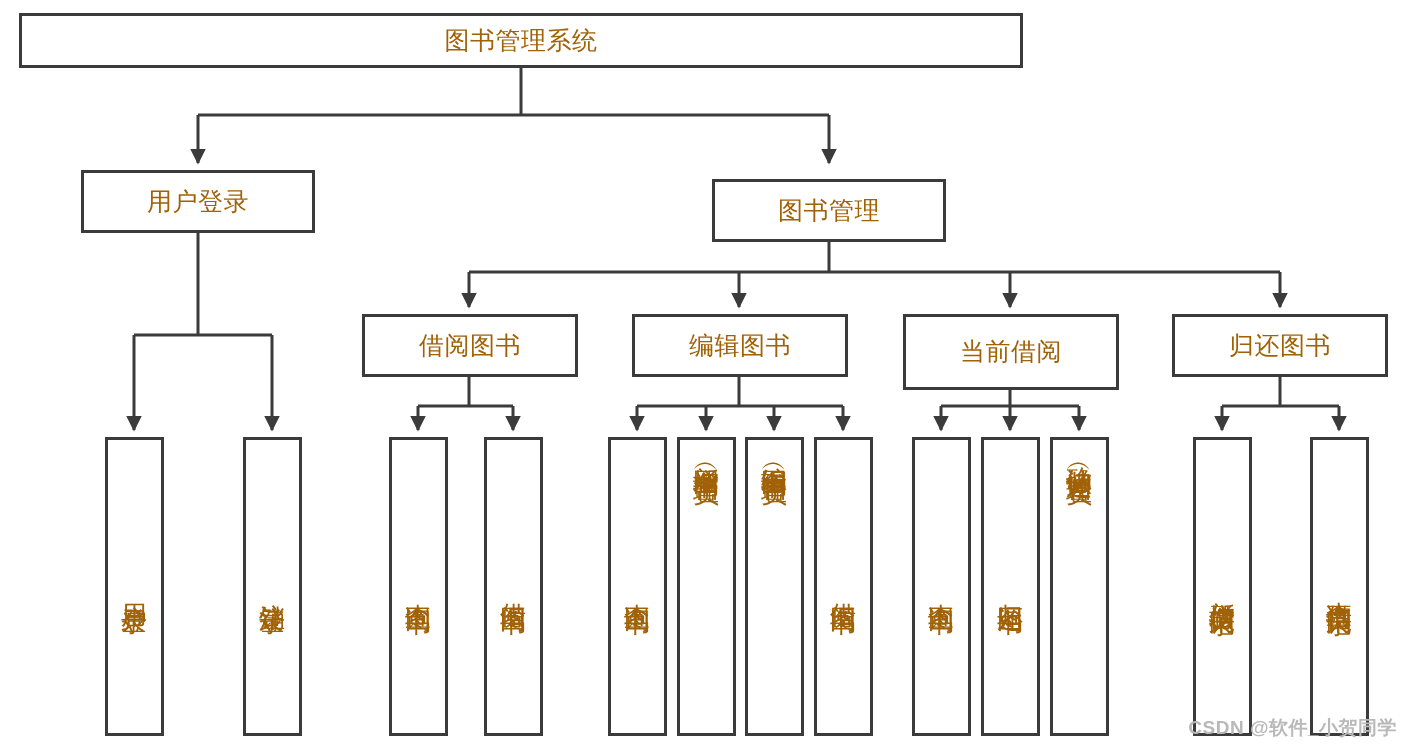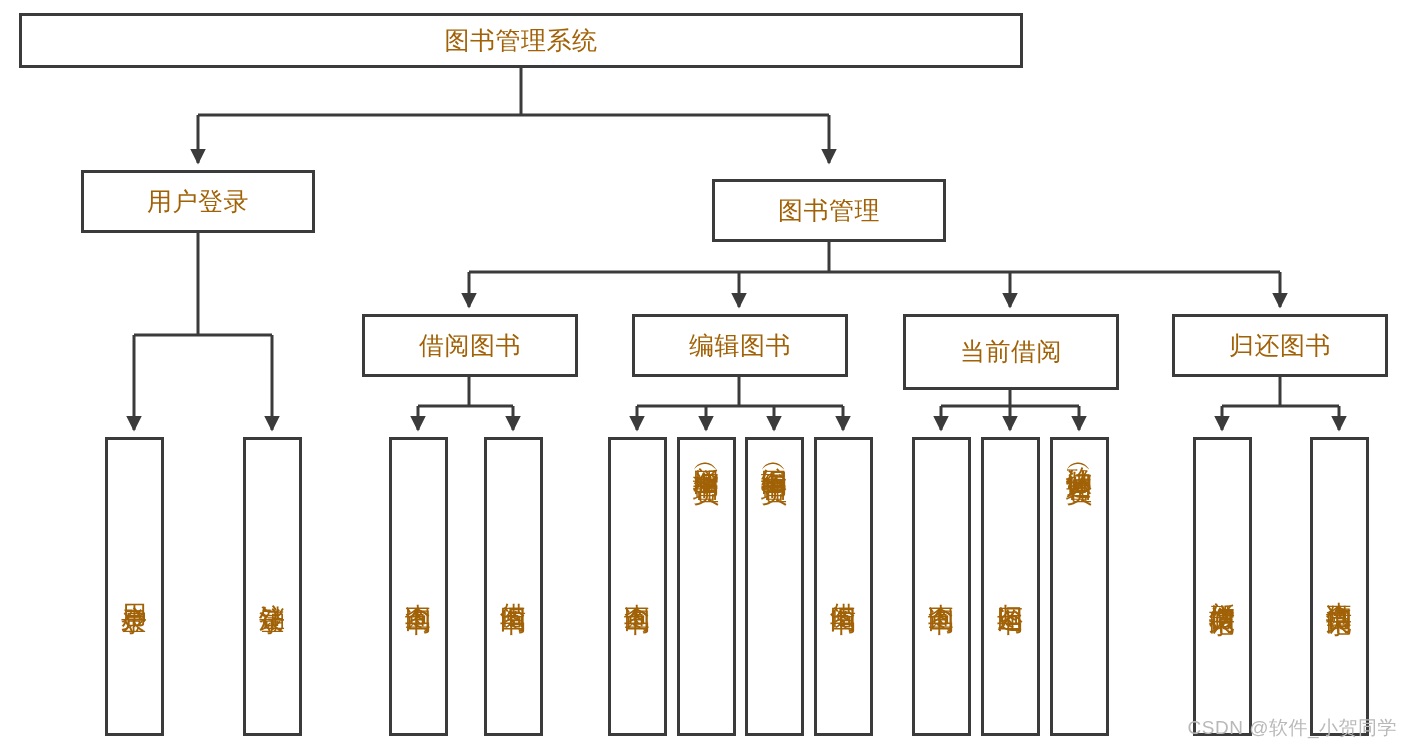--- a/index.html
+++ b/index.html
@@ -71,20 +71,21 @@
   }
   .watermark {
     position: absolute;
     right: 8px;
     bottom: 6px;
     font-size: 19px;
     color: #b9b9b9;
     white-space: nowrap;
     z-index: 5;
     letter-spacing: 0.5px;
+    font-weight: bold;
   }
 </style>
 </head>
 <body>
 
 <div id="canvas">
 
   <svg id="edges" viewBox="0 0 1405 747" width="1405" height="747" xmlns="http://www.w3.org/2000/svg">
     <defs>
       <marker id="arrow" viewBox="0 0 10 10" refX="9" refY="5" markerWidth="5.2" markerHeight="5.2" orient="auto-start-reverse">

